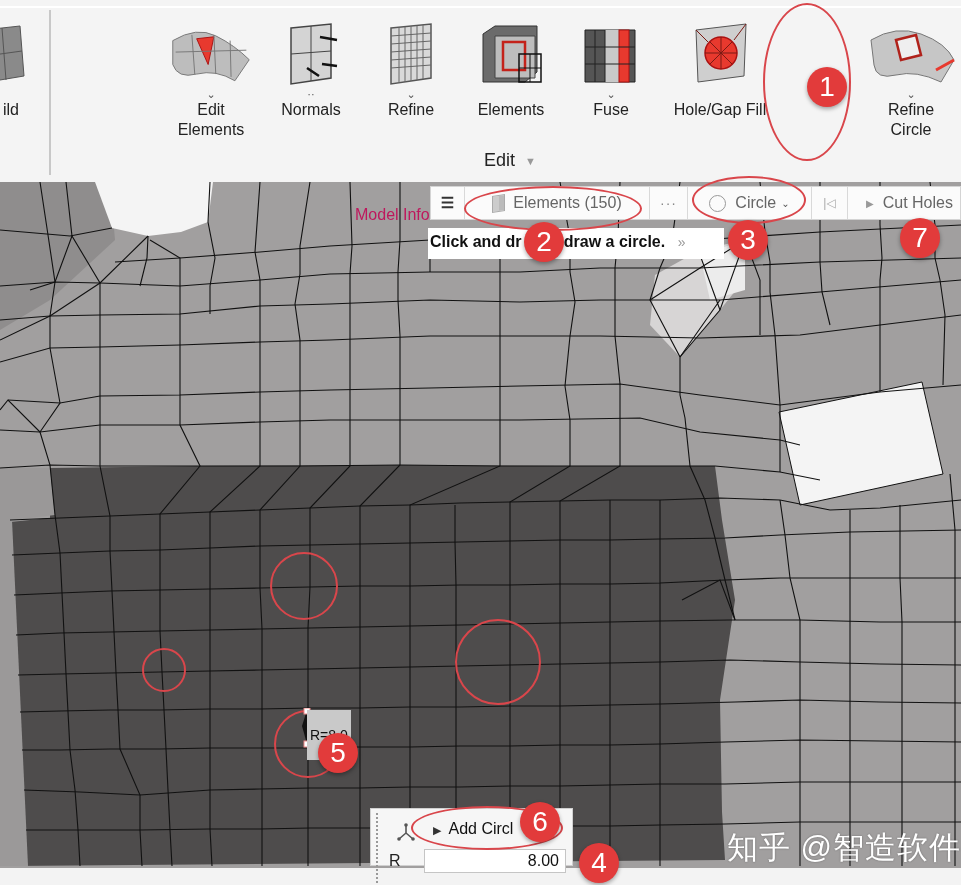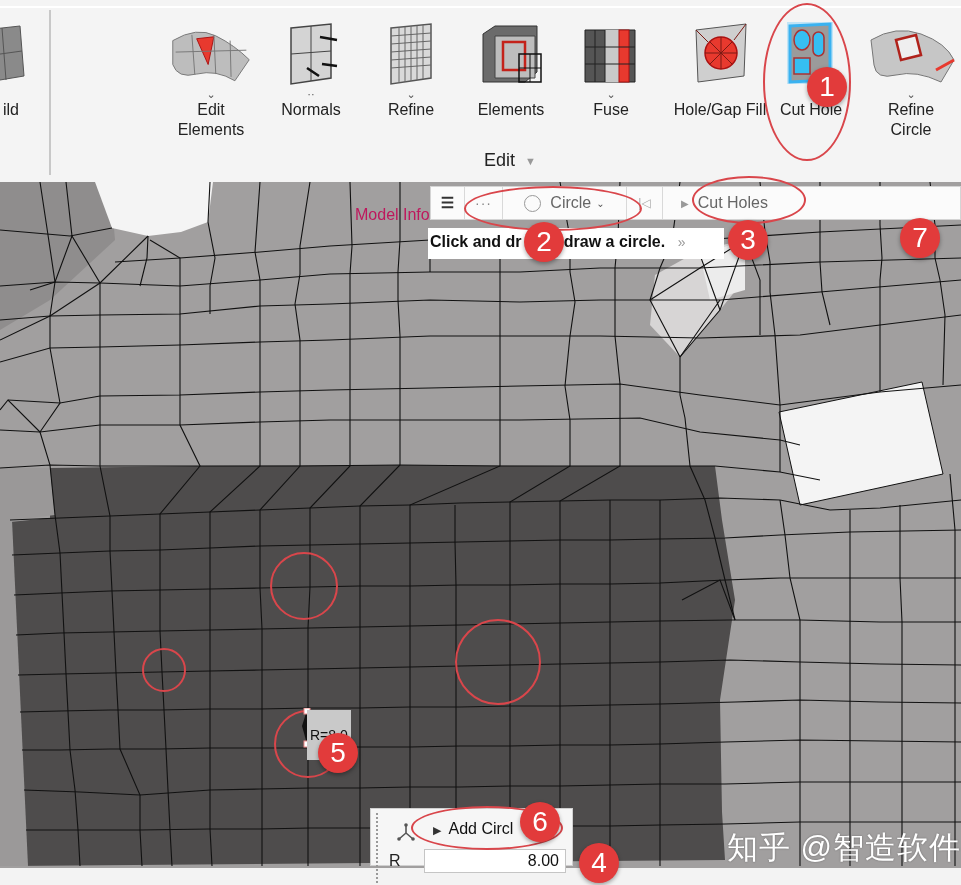--- a/index.html
+++ b/index.html
@@ -136,31 +136,20 @@
   <div class="rb-tool" style="left:660px;width:104px;margin-left:8px;">
     <svg class="rb-icon" viewBox="0 0 72 68">
       <polygon points="12,10 62,4 60,56 14,62" fill="#cfcfcf" stroke="#555"></polygon>
       <circle cx="37" cy="33" r="16" fill="#e8392e" stroke="#a11" stroke-width="1.5"></circle>
       <path d="M21,33 L53,33 M37,17 L37,49 M26,22 L48,44 M48,22 L26,44 M12,10 L24,22 M62,4 L50,20" stroke="#7a1a14" fill="none"></path>
     </svg>
     <span class="rb-caret"></span>
     <span class="rb-label">Hole/Gap Fill</span>
   </div>
 
-  <div class="rb-tool" style="left:772px;width:78px;">
-    <svg class="rb-icon" viewBox="0 0 72 68">
-      <rect x="12" y="2" width="46" height="62" fill="#9fd9f7" opacity="0.6"></rect>
-      <polygon points="15,6 55,4 55,60 15,62" fill="#9b9b9b" stroke="#3ab2f0" stroke-width="3"></polygon>
-      <ellipse cx="27" cy="20" rx="8" ry="10" fill="#36bff2" stroke="#a33" stroke-width="1.5"></ellipse>
-      <rect x="38" y="12" width="11" height="24" rx="5.5" fill="#36bff2" stroke="#a33" stroke-width="1.5"></rect>
-      <rect x="19" y="38" width="16" height="16" fill="#36bff2" stroke="#a33" stroke-width="1.5"></rect>
-    </svg>
-    <span class="rb-caret"></span>
-    <span class="rb-label">Cut Hole</span>
-  </div>
 
   <div class="rb-tool" style="left:866px;width:90px;">
     <svg class="rb-icon" viewBox="0 0 90 68" style="width:90px;">
       <path d="M5,20 Q30,5 55,14 T88,40 L75,62 Q50,50 30,55 T8,45 Z" fill="#c6c6c6" stroke="#777"></path>
       <polygon points="30,20 50,15 55,35 35,40" fill="#efefef" stroke="#b0211a" stroke-width="2.5"></polygon>
       <path d="M70,50 L88,40" stroke="#e8392e" stroke-width="3"></path>
     </svg>
     <span class="rb-caret">⌄</span>
     <span class="rb-label">Refine</span>
     <span class="rb-label">Circle</span>
@@ -258,20 +247,24 @@
   <rect x="4" y="33" width="6" height="6" fill="#fff" stroke="#e88"></rect>
 </svg>
 <div class="r-label">R=8.0</div>
 
 <div class="model-info">Model Info</div>
 
 <div class="guidebar">
   <div class="gb-btn gb-menu">
     <span>☰</span>
   </div>
+  <div class="gb-btn gb-elements">
+    <span class="elem-glyph"></span>
+    <span>Elements (150)</span>
+  </div>
   <div class="gb-btn gb-more">
     <span>···</span>
   </div>
   <div class="gb-btn gb-circle">
     <span class="circle-glyph"></span>
     <span>Circle</span>
     <span class="gb-chev">⌄</span>
   </div>
   <div class="gb-btn gb-first">
     <span>|◁</span>

